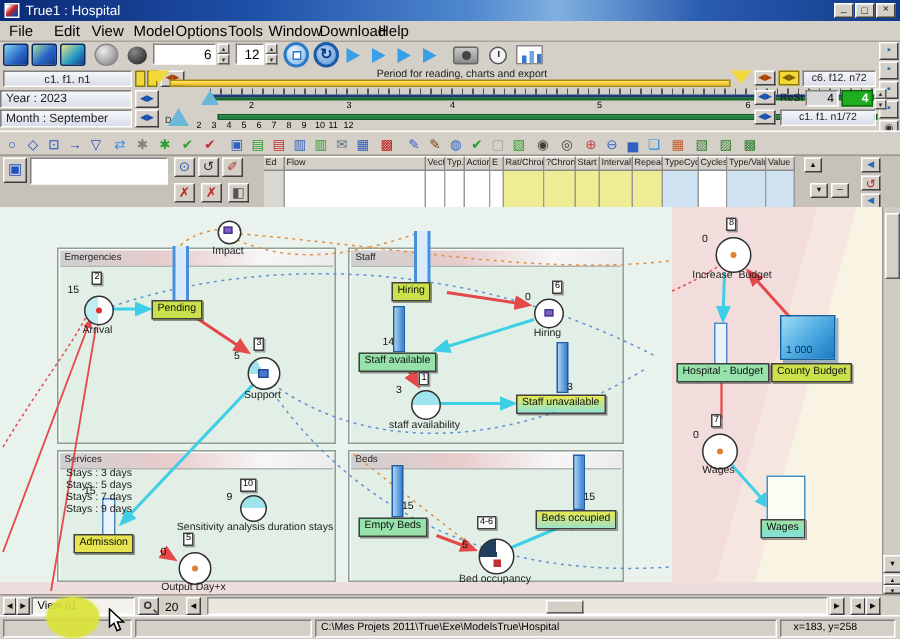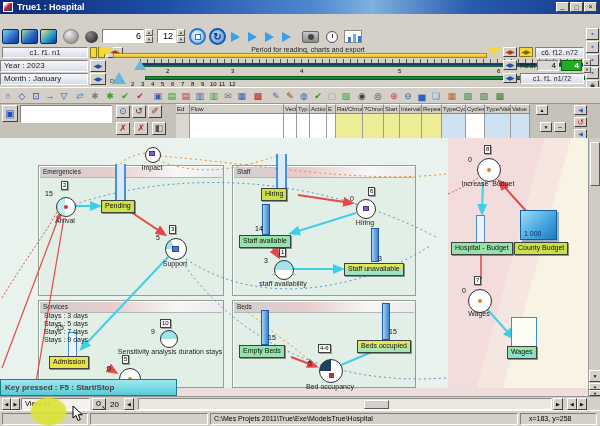--- a/index.html
+++ b/index.html
@@ -30,26 +30,37 @@
   .spin{background:#d4d0c8;border:1px solid;border-color:#fff #5a5a5a #5a5a5a #fff;font-size:4px;line-height:5px;text-align:center;color:#333;}
   .wbtn{background:#d4d0c8;border:1px solid;border-color:#fff #404040 #404040 #fff;font-size:7px;line-height:9px;text-align:center;color:#111;}
 </style>
 </head>
 <body>
 
 <div id="app">
 
   <div class="a" style="left:0;top:0;width:600px;height:14px;background:linear-gradient(90deg,#0b2a75,#1e50a8 28%,#4f87cf 52%,#7fb0e0 62%,#2a5cb0 78%,#123a8a);">
     <div class="a" style="left:3px;top:2px;width:10px;height:10px;background:linear-gradient(135deg,#fff 15%,#d02020 45%,#2040a0 80%);border:1px solid #fff;"></div>
-    <div class="a" style="left:17px;top:2px;font-size:9px;font-weight:bold;color:#fff;white-space:nowrap;">True1 : Hospital</div>
+    <div class="a" style="left:17px;top:2px;font-size:9px;font-weight:normal;color:#fff;white-space:nowrap;">True1 : Hospital</div>
     <div class="a wbtn" style="left:556px;top:2px;width:13px;height:10px;line-height:6px;">_</div>
     <div class="a wbtn" style="left:570px;top:2px;width:13px;height:10px;line-height:9px;">□</div>
     <div class="a wbtn" style="left:584px;top:2px;width:13px;height:10px;line-height:8px;">×</div>
   </div>
 
+  <div class="a" style="left:0;top:14px;width:600px;height:14px;background:#d4d0c8;border-bottom:1px solid #a8a49c;">
+    <span class="a" style="left:6px;top:2px;font-size:10px;">File</span>
+    <span class="a" style="left:36px;top:2px;font-size:10px;">Edit</span>
+    <span class="a" style="left:61px;top:2px;font-size:10px;">View</span>
+    <span class="a" style="left:89px;top:2px;font-size:10px;">Model</span>
+    <span class="a" style="left:117px;top:2px;font-size:10px;">Options</span>
+    <span class="a" style="left:152px;top:2px;font-size:10px;">Tools</span>
+    <span class="a" style="left:179px;top:2px;font-size:10px;">Window</span>
+    <span class="a" style="left:213px;top:2px;font-size:10px;">Download</span>
+    <span class="a" style="left:252px;top:2px;font-size:10px;">Help</span>
+  </div>
 
   <div class="a" style="left:0;top:28px;width:600px;height:19px;background:#d4d0c8;">
     <div class="a" style="left:2px;top:1px;width:17px;height:15px;background:linear-gradient(135deg,#7fd4f0,#2a66c8 60%,#123a8a);border:1px solid #0a2a6a;border-radius:2px;"></div>
     <div class="a" style="left:21px;top:1px;width:17px;height:15px;background:linear-gradient(135deg,#9fe0a0,#2a66c8 55%,#123a8a);border:1px solid #0a2a6a;border-radius:2px;"></div>
     <div class="a" style="left:40px;top:1px;width:17px;height:15px;background:linear-gradient(135deg,#f0e080,#2aa0c8 55%,#123a8a);border:1px solid #0a2a6a;border-radius:2px;"></div>
     <div class="a" style="left:63px;top:1px;width:16px;height:15px;background:radial-gradient(circle at 35% 30%,#eee,#9a9a9a 70%,#6a6a6a);border-radius:50%;border:1px solid #888;"></div>
     <div class="a" style="left:85px;top:3px;width:13px;height:12px;background:radial-gradient(circle at 35% 30%,#888,#333 75%);border-radius:50%;"></div>
     <div class="a sunk" style="left:102px;top:1px;width:42px;height:14px;font-size:9px;line-height:12px;text-align:right;padding-right:2px;">6</div>
     <div class="a spin" style="left:145px;top:1px;width:8px;height:7px;">▲</div>
     <div class="a spin" style="left:145px;top:8px;width:8px;height:7px;">▼</div>
@@ -85,21 +96,21 @@
   <div class="a wbtn" style="left:586px;top:67px;width:13px;height:12px;color:#2a66c8;">▪</div>
   <div class="a wbtn" style="left:586px;top:80px;width:13px;height:12px;color:#333;">◉</div>
 
   <div class="a" style="left:0;top:46px;width:586px;height:41px;background:#d4d0c8;">
     <div class="a fld" style="left:2px;top:1px;width:86px;height:11px;text-align:center;font-size:7.5px;">c1. f1. n1</div>
     <div class="a" style="left:90px;top:1px;width:7px;height:11px;background:#f2d838;border:1px solid #8a7a10;"></div>
     <div class="a" style="left:98px;top:1px;width:7px;height:11px;background:#f2d838;border:1px solid #8a7a10;"></div>
     <div class="a wbtn" style="left:107px;top:1px;width:16px;height:11px;font-size:6px;line-height:9px;color:#b04000;">◀▶</div>
     <div class="a fld" style="left:0;top:14px;width:88px;height:12px;padding-left:3px;">Year : 2023</div>
     <div class="a wbtn" style="left:90px;top:14px;width:16px;height:12px;font-size:6px;line-height:10px;color:#1a50b0;">◀▶</div>
-    <div class="a fld" style="left:0;top:27px;width:88px;height:12px;padding-left:3px;">Month : January</div>
+    <div class="a fld" style="left:0;top:27px;width:88px;height:12px;padding-left:3px;">Month : September</div>
     <div class="a wbtn" style="left:90px;top:27px;width:16px;height:12px;font-size:6px;line-height:10px;color:#1a50b0;">◀▶</div>
 
     <div class="a t7" style="left:208px;top:0;width:200px;text-align:center;color:#222;">Period for reading, charts and export</div>
     <div class="a" style="left:113px;top:7px;width:374px;height:5px;background:linear-gradient(180deg,#ffe860,#e8b820);border:1px solid #a88a10;"></div>
     <div class="a" style="left:99px;top:1px;width:0;height:0;border-top:9px solid #f2d838;border-left:7px solid transparent;border-right:7px solid transparent;"></div>
     <div class="a" style="left:487px;top:1px;width:0;height:0;border-top:9px solid #f2d838;border-left:7px solid transparent;border-right:7px solid transparent;"></div>
 
     <div class="a" style="left:140px;top:13px;width:445px;height:4px;background:repeating-linear-gradient(90deg,#555 0 1px,transparent 1px 7px);"></div>
     <div class="a" style="left:140px;top:17px;width:445px;height:4px;background:linear-gradient(180deg,#24448c,#12306a);border-bottom:2px solid #1a6a2a;"></div>
     <span class="a t6" style="left:166px;top:22px;">2</span>
@@ -379,23 +390,20 @@
     <div class="mlabel lab-c" style="left:507px;top:208px;background:linear-gradient(180deg,#9fe29f,#7fe2d8);">Wages</div>
 
     <div class="a" style="left:588px;top:0;width:12px;height:258px;background:#d0ccc4;border-left:1px solid #999;">
       <div class="a btn3d" style="left:1px;top:4px;width:10px;height:44px;"></div>
       <div class="a wbtn" style="left:0;top:232px;width:12px;height:12px;font-size:5px;line-height:10px;">▼</div>
       <div class="a wbtn" style="left:0;top:245px;width:12px;height:7px;font-size:4px;line-height:6px;">▲</div>
       <div class="a wbtn" style="left:0;top:252px;width:12px;height:6px;font-size:4px;line-height:5px;">▼</div>
     </div>
   </div>
 
-  <div class="a" style="left:0;top:379px;width:177px;height:17px;background:linear-gradient(180deg,#9fe8ef,#55ccd8);border:1px solid #18808c;z-index:20;">
-    <div style="font-size:8px;font-weight:bold;color:#5a3a3a;line-height:15px;padding-left:4px;white-space:nowrap;">Key pressed : F5 : Start/Stop</div>
-  </div>
 
   <div class="a" style="left:0;top:396px;width:600px;height:14px;background:#d4d0c8;border-top:1px solid #9a968e;">
     <div class="a wbtn" style="left:2px;top:1px;width:9px;height:12px;font-size:5px;line-height:10px;">◀</div>
     <div class="a wbtn" style="left:11px;top:1px;width:9px;height:12px;font-size:5px;line-height:10px;">▶</div>
     <div class="a sunk" style="left:21px;top:1px;width:69px;height:12px;background:#f4f2ec;">
       <div style="font-size:7.5px;line-height:10px;padding-left:3px;">View 01</div>
     </div>
     <div class="a wbtn" style="left:92px;top:1px;width:14px;height:12px;">
       <div class="a" style="left:3px;top:2px;width:5px;height:5px;border:1px solid #333;border-radius:50%;"></div>
       <div class="a" style="left:9px;top:8px;width:3px;height:1px;background:#333;transform:rotate(45deg);"></div>

